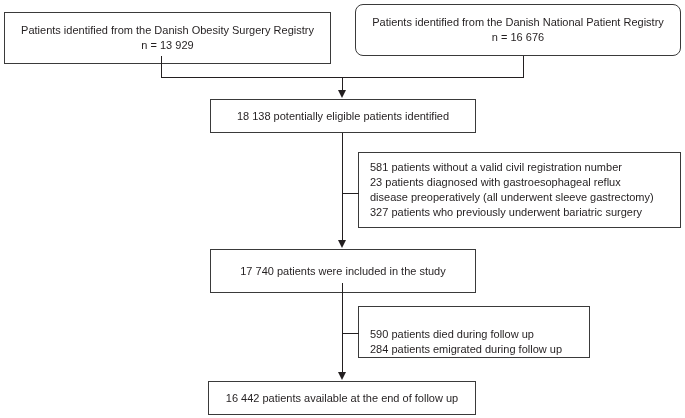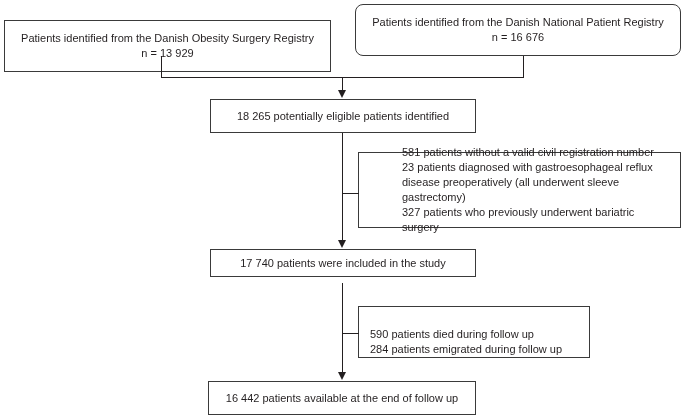--- a/index.html
+++ b/index.html
@@ -50,42 +50,42 @@
     border-left: 4.5px solid transparent;
     border-right: 4.5px solid transparent;
     border-top: 8px solid #231f20;
   }
 </style>
 </head>
 <body>
 
 <div id="flowchart">
 
-  <div class="node center-text" style="left:4px; top:20px; width:327px; height:52px;">
+  <div class="node center-text" style="left:4px; top:12px; width:327px; height:52px;">
     <span class="inner">Patients identified from the Danish Obesity Surgery Registry
 n = 13 929</span>
   </div>
 
   <div class="node center-text" style="left:355px; top:4px; width:326px; height:52px;border-radius:8px;">
     <span class="inner">Patients identified from the Danish National Patient Registry
 n = 16 676</span>
   </div>
 
   <div class="node center-text" style="left:210px; top:99px; width:266px; height:34px;">
-    <span class="inner">18 265 potentially eligible patients identified</span>
+    <span class="inner">18 138 potentially eligible patients identified</span>
   </div>
 
-  <div class="node left-text" style="left:358px; top:152px; width:323px; height:76px;padding-left:32px;">
+  <div class="node left-text" style="left:358px; top:152px; width:323px; height:76px;">
     <span class="inner">581 patients without a valid civil registration number
 23 patients diagnosed with gastroesophageal reflux
 disease preoperatively (all underwent sleeve gastrectomy)
 327 patients who previously underwent bariatric surgery</span>
   </div>
 
-  <div class="node center-text" style="left:210px; top:249px; width:266px; height:28px;">
+  <div class="node center-text" style="left:210px; top:249px; width:266px; height:44px;">
     <span class="inner">17 740 patients were included in the study</span>
   </div>
 
   <div class="node left-text" style="left:358px; top:306px; width:232px; height:52px;align-items:flex-end;">
     <span class="inner">590 patients died during follow up
 284 patients emigrated during follow up</span>
   </div>
 
   <div class="node center-text" style="left:208px; top:381px; width:268px; height:34px;">
     <span class="inner">16 442 patients available at the end of follow up</span>

